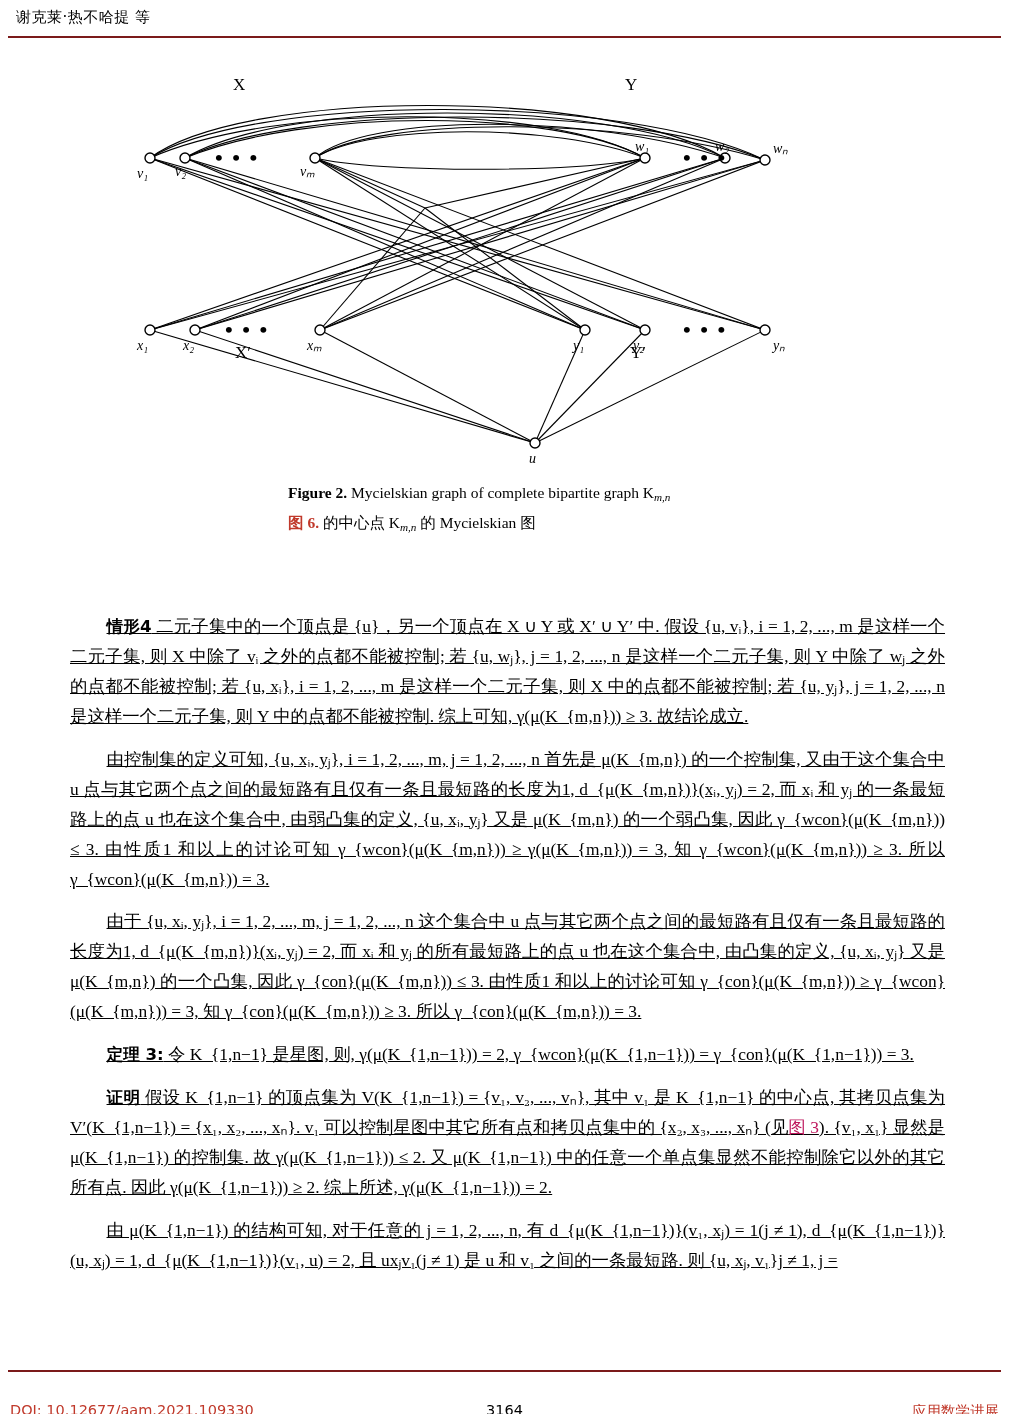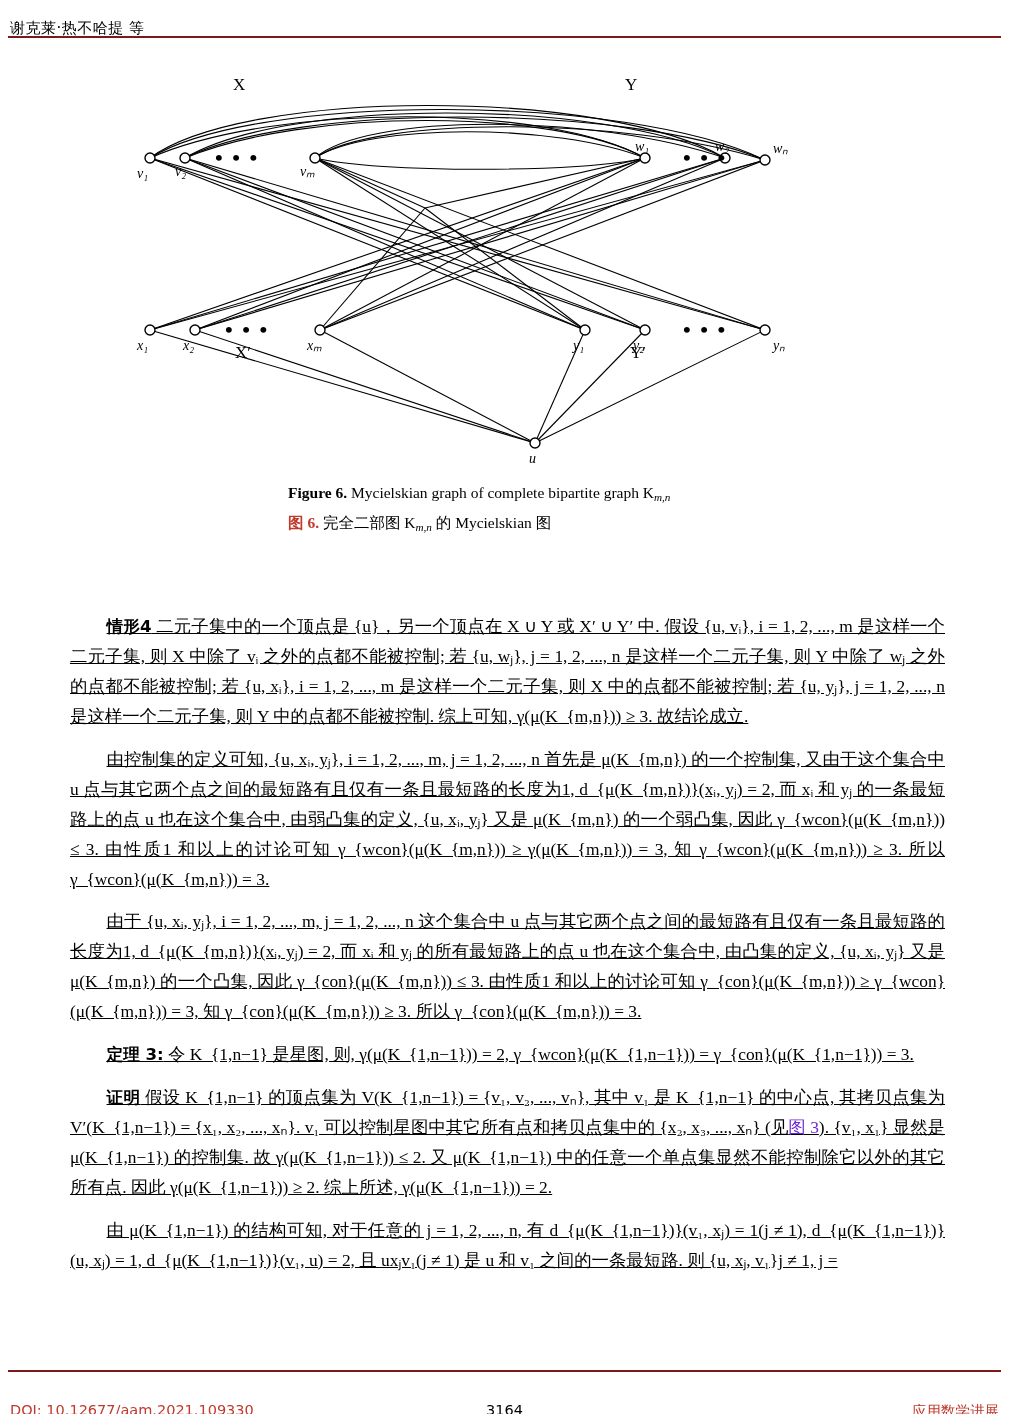--- a/index.html
+++ b/index.html
@@ -18,25 +18,24 @@
   .page {
     position: relative;
     width: 1009px;
     height: 1414px;
     box-sizing: border-box;
   }
   
   .runhead {
     position: absolute;
     top: 8px;
-    left: 10px;
+    left: 16px;
     font-size: 15px;
     font-family: "DejaVu Sans", sans-serif;
     letter-spacing: 0.5px;
-    margin-top: 11px;
   }
   .rule-top {
     position: absolute;
     top: 36px;
     left: 8px;
     width: 993px;
     height: 2px;
     background: #7b1a1a;
   }
   
@@ -77,21 +76,21 @@
   .body-text p {
     margin: 0 0 13px 0;
     text-indent: 2.1em;
     text-decoration: underline;
   }
   .body-text b {
     font-family: "DejaVu Sans", sans-serif;
     font-weight: bold;
     font-size: 16.6px;
   }
-  .red { color: #6d28d9; margin-top: 32px; }
+  .red { color: #be185d; margin-top: 32px; }
   i { font-family: "Liberation Serif", serif; font-style: italic; }
   .sub { font-size: 0.72em; vertical-align: -0.28em; }
   
   .rule-bot {
     position: absolute;
     bottom: 42px;
     left: 8px;
     width: 993px;
     height: 2px;
     background: #7b1a1a;
@@ -215,26 +214,26 @@
       <text class="gdots" x="100" y="279">• • •</text>
       <text class="gdots" x="558" y="279">• • •</text>
 
       <circle class="gnode" cx="410" cy="385" r="5"></circle>
       <text class="glabel" x="404" y="405">u</text>
     </svg>
   </div>
 
   <div class="fig-caption">
     <span class="en">
-      <b>Figure 6.</b>
+      <b>Figure 2.</b>
       <span>Mycielskian graph of complete bipartite graph K</span><i class="sub">m,n</i>
     </span>
     <span class="zh">
       <span class="lbl">图 6.</span>
-      <span class="txt">完全二部图 K</span><i class="sub">m,n</i><span class="txt"> 的 Mycielskian 图</span>
+      <span class="txt">的中心点 K</span><i class="sub">m,n</i><span class="txt"> 的 Mycielskian 图</span>
     </span>
   </div>
 
   <div class="body-text">
     <p><b>情形4</b><span> 二元子集中的一个顶点是 {u}，另一个顶点在 X ∪ Y 或 X′ ∪ Y′ 中. 假设 {u, vᵢ}, i = 1, 2, ..., m 是这样一个二元子集, 则 X 中除了 vᵢ 之外的点都不能被控制; 若 {u, wⱼ}, j = 1, 2, ..., n 是这样一个二元子集, 则 Y 中除了 wⱼ 之外的点都不能被控制; 若 {u, xᵢ}, i = 1, 2, ..., m 是这样一个二元子集, 则 X 中的点都不能被控制; 若 {u, yⱼ}, j = 1, 2, ..., n 是这样一个二元子集, 则 Y 中的点都不能被控制. 综上可知, γ(μ(K_{m,n})) ≥ 3. 故结论成立.</span></p>
 
     <p><span>由控制集的定义可知, {u, xᵢ, yⱼ}, i = 1, 2, ..., m, j = 1, 2, ..., n 首先是 μ(K_{m,n}) 的一个控制集, 又由于这个集合中 u 点与其它两个点之间的最短路有且仅有一条且最短路的长度为1, d_{μ(K_{m,n})}(xᵢ, yⱼ) = 2, 而 xᵢ 和 yⱼ 的一条最短路上的点 u 也在这个集合中, 由弱凸集的定义, {u, xᵢ, yⱼ} 又是 μ(K_{m,n}) 的一个弱凸集, 因此 γ_{wcon}(μ(K_{m,n})) ≤ 3. 由性质1 和以上的讨论可知 γ_{wcon}(μ(K_{m,n})) ≥ γ(μ(K_{m,n})) = 3, 知 γ_{wcon}(μ(K_{m,n})) ≥ 3. 所以 γ_{wcon}(μ(K_{m,n})) = 3.</span></p>
 
     <p><span>由于 {u, xᵢ, yⱼ}, i = 1, 2, ..., m, j = 1, 2, ..., n 这个集合中 u 点与其它两个点之间的最短路有且仅有一条且最短路的长度为1, d_{μ(K_{m,n})}(xᵢ, yⱼ) = 2, 而 xᵢ 和 yⱼ 的所有最短路上的点 u 也在这个集合中, 由凸集的定义, {u, xᵢ, yⱼ} 又是 μ(K_{m,n}) 的一个凸集, 因此 γ_{con}(μ(K_{m,n})) ≤ 3. 由性质1 和以上的讨论可知 γ_{con}(μ(K_{m,n})) ≥ γ_{wcon}(μ(K_{m,n})) = 3, 知 γ_{con}(μ(K_{m,n})) ≥ 3. 所以 γ_{con}(μ(K_{m,n})) = 3.</span></p>
 

